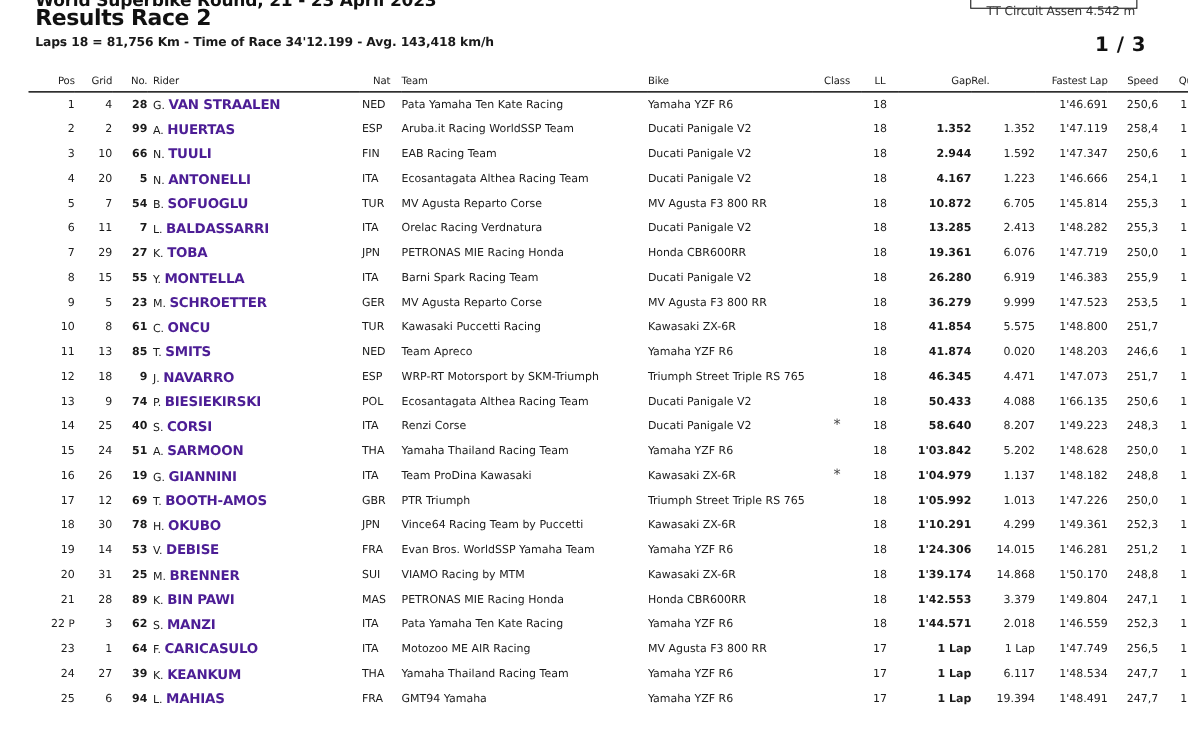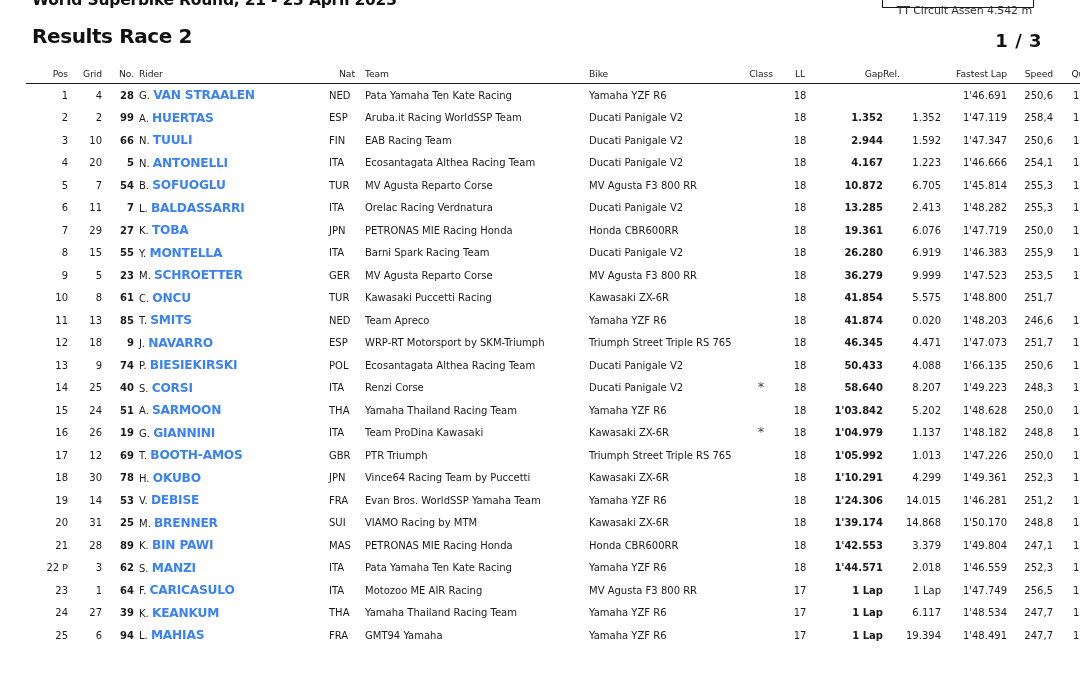--- a/index.html
+++ b/index.html
@@ -35,21 +35,20 @@
   }
   .results-title {
     position: absolute;
     top: 4px;
     left: 32px;
     font-size: 20px;
     font-weight: bold;
     letter-spacing: -0.4px;
     color: #111;
     white-space: nowrap;
-    margin-top: 20px;
   }
   .subtitle {
     position: absolute;
     top: 32px;
     left: 32px;
     font-size: 11.2px;
     font-weight: bold;
     letter-spacing: -0.1px;
     color: #1a1a1a;
     white-space: nowrap;
@@ -151,34 +150,35 @@
 
   .rider-initial {
     font-size: 10px;
     font-weight: normal;
     color: #1a1a1a;
   }
   .rider-surname {
     font-size: 12.2px;
     font-weight: bold;
     letter-spacing: -0.2px;
-    color: #3b82f6;
+    color: #4c1d95;
   }
   .pos-p {
     font-size: 9.4px;
     font-weight: normal;
   }
   .asterisk { font-size: 13px; line-height: 0; color: #444; }
 </style>
 </head>
 <body>
 
 <div class="header">
   <div class="event-line">World Superbike Round, 21 - 23 April 2023</div>
   <div class="results-title">Results Race 2</div>
+  <div class="subtitle">Laps 18 = 81,756 Km  -  Time of Race 34'12.199  -  Avg. 143,418 km/h</div>
   <div class="circuit-box"></div>
   <div class="circuit-caption">TT Circuit Assen 4.542 m</div>
   <div class="page-num">1 / 3</div>
 </div>
 
 <div class="table-wrap">
   <table class="results">
     <thead>
       <tr>
         <th class="c-pos">Pos</th>

